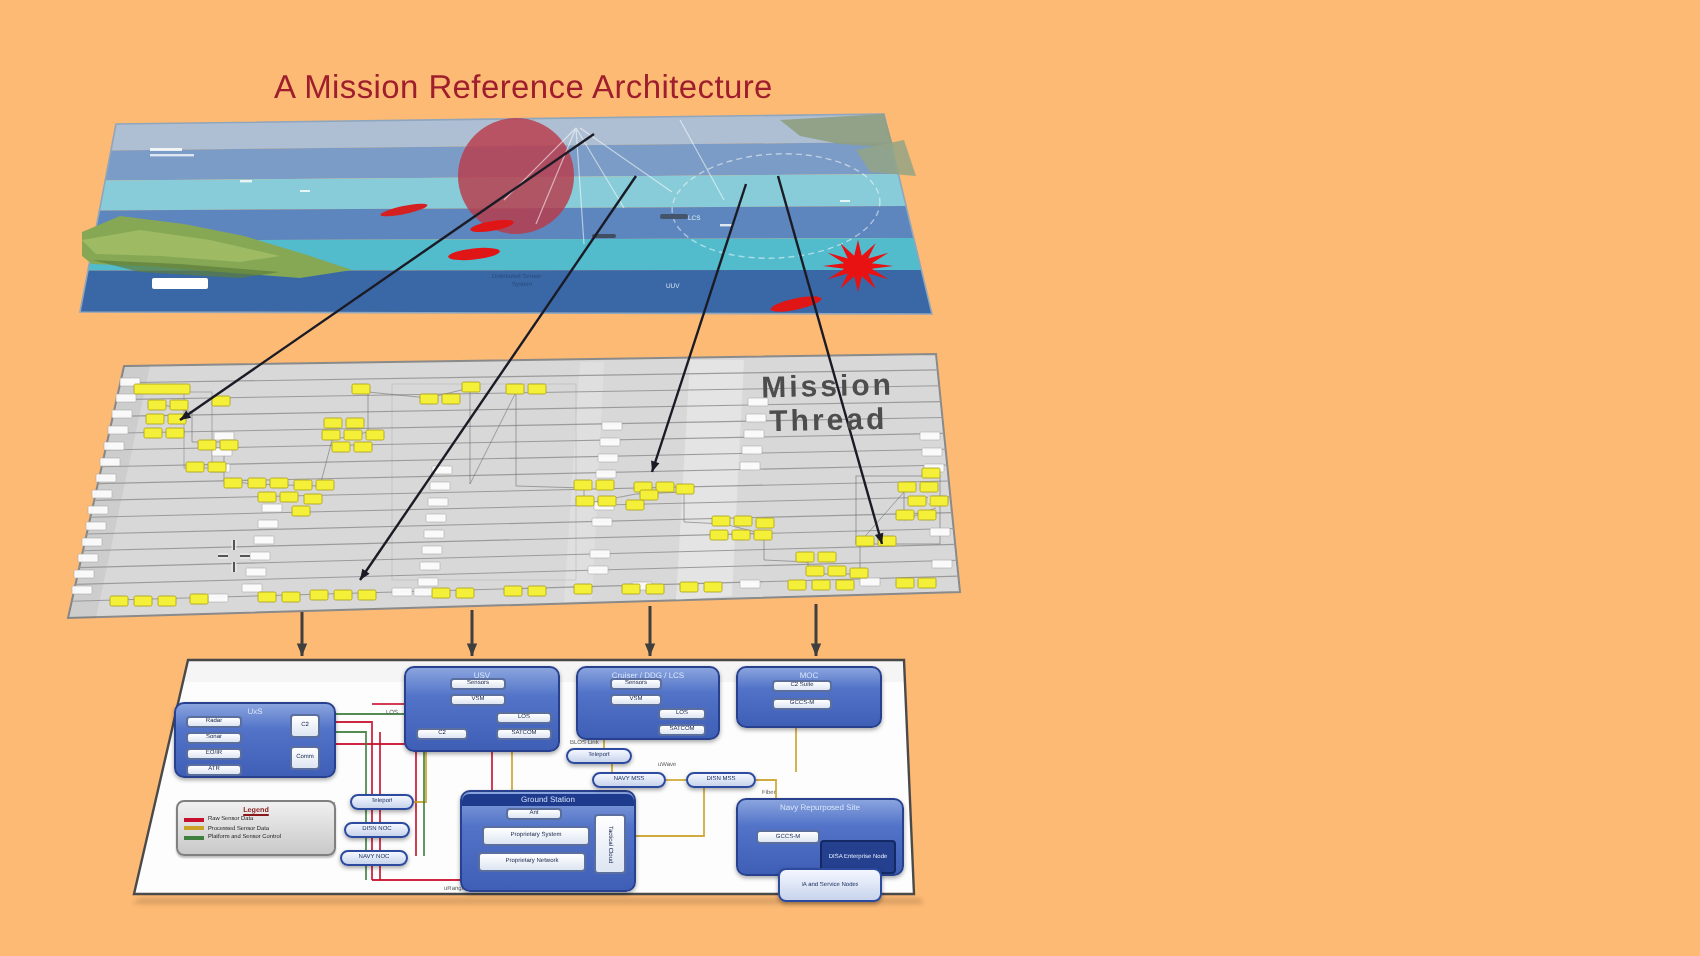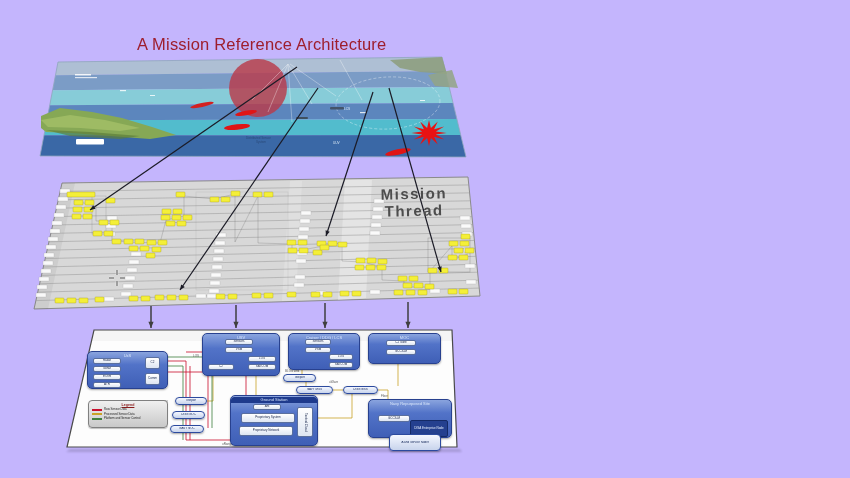--- a/index.html
+++ b/index.html
@@ -1,16 +1,16 @@
 <!DOCTYPE html>
 <html><head>
 <meta charset="utf-8">
 <style>
   html,body{margin:0;padding:0;background:#ffffff;}
-  .stage{position:relative;width:850px;height:478px;background:#c4b5fd;overflow:hidden;
+  .stage{position:relative;width:850px;height:478px;background:#fdba74;overflow:hidden;
          font-family:"Liberation Sans",sans-serif;}
   .slide-title{position:absolute;left:137px;top:35px;width:280px;font-size:16.5px;
        color:#9e1e2d;font-weight:500;letter-spacing:.2px;}
   svg.overlay{position:absolute;left:0;top:0;width:850px;height:478px;}
   .thread-text{position:absolute;left:366px;top:185px;width:96px;text-align:center;
        font-size:15px;font-weight:bold;color:#4d4d4d;line-height:17px;letter-spacing:1.5px;
        transform:rotate(-1.2deg);}
   
   #arch-nodes{position:absolute;left:0;top:0;width:850px;height:478px;pointer-events:none;}
   .anode{position:absolute;border-radius:5px;box-sizing:border-box;

